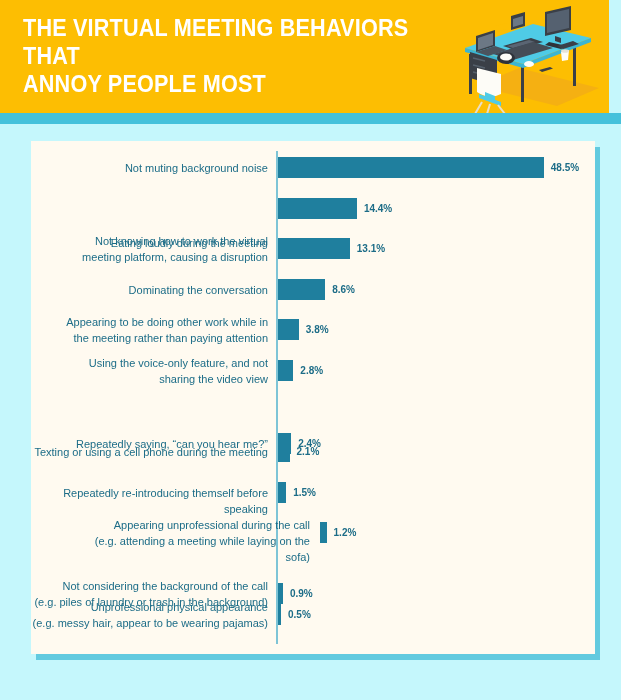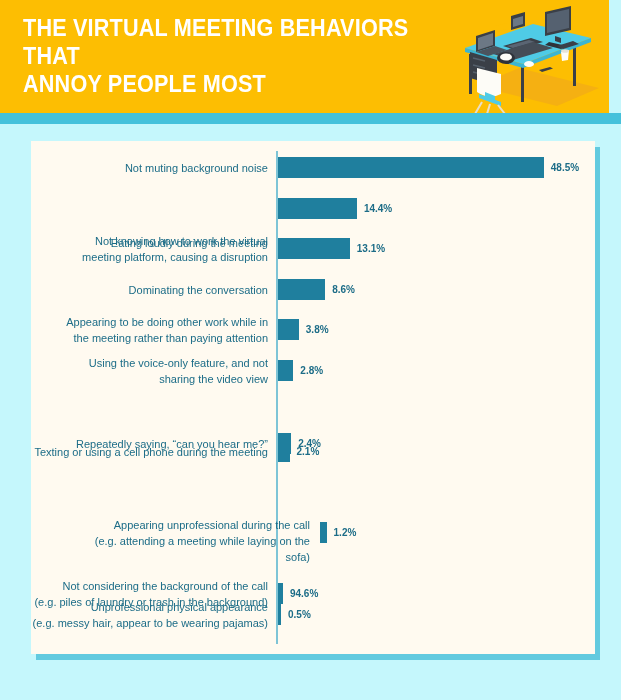--- a/index.html
+++ b/index.html
@@ -245,31 +245,36 @@
       <div class="row" style="top: 259.6px; margin-top: 32px;">
         <div class="row-label" style="top: 3px;">Repeatedly saying, “can you hear me?”</div>
         <div class="row-bar" style="width: 13.152px; top: 0px;"></div>
         <div class="row-value" style="left: 267.152px; top: 0px;">2.4%</div>
       </div>
       <div class="row" style="top: 300.2px;">
         <div class="row-label" style="top: 3px;">Texting or using a cell phone during the meeting</div>
         <div class="row-bar" style="width: 11.508px; top: 0px;"></div>
         <div class="row-value" style="left: 265.508px; top: 0px;">2.1%</div>
       </div>
+      <div class="row" style="top: 340.8px;">
+        <div class="row-label" style="top: 3px;">Repeatedly re-introducing themself before speaking</div>
+        <div class="row-bar" style="width: 8.22px; top: 0px;"></div>
+        <div class="row-value" style="left: 262.22px; top: 0px;">1.5%</div>
+      </div>
       <div class="row" style="top: 381.4px; margin-left: 42px;">
         <div class="row-label" style="top: -5px;">Appearing unprofessional during the call
 (e.g. attending a meeting while laying on the sofa)</div>
         <div class="row-bar" style="width: 6.576px; top: 0px;"></div>
         <div class="row-value" style="left: 260.576px; top: 0px;">1.2%</div>
       </div>
       <div class="row" style="top: 422px; margin-top: 20px;">
         <div class="row-label" style="top: -5px;">Not considering the background of the call
 (e.g. piles of laundry or trash in the background)</div>
         <div class="row-bar" style="width: 4.932px; top: 0px;"></div>
-        <div class="row-value" style="left: 258.932px; top: 0px;">94.6%</div>
+        <div class="row-value" style="left: 258.932px; top: 0px;">0.9%</div>
       </div>
       <div class="row" style="top: 462.6px;">
         <div class="row-label" style="top: -5px;">Unprofessional physical appearance
 (e.g. messy hair, appear to be wearing pajamas)</div>
         <div class="row-bar" style="width: 3px; top: 0px;"></div>
         <div class="row-value" style="left: 257px; top: 0px;">0.5%</div>
       </div>
     </div>
 </div>
 

